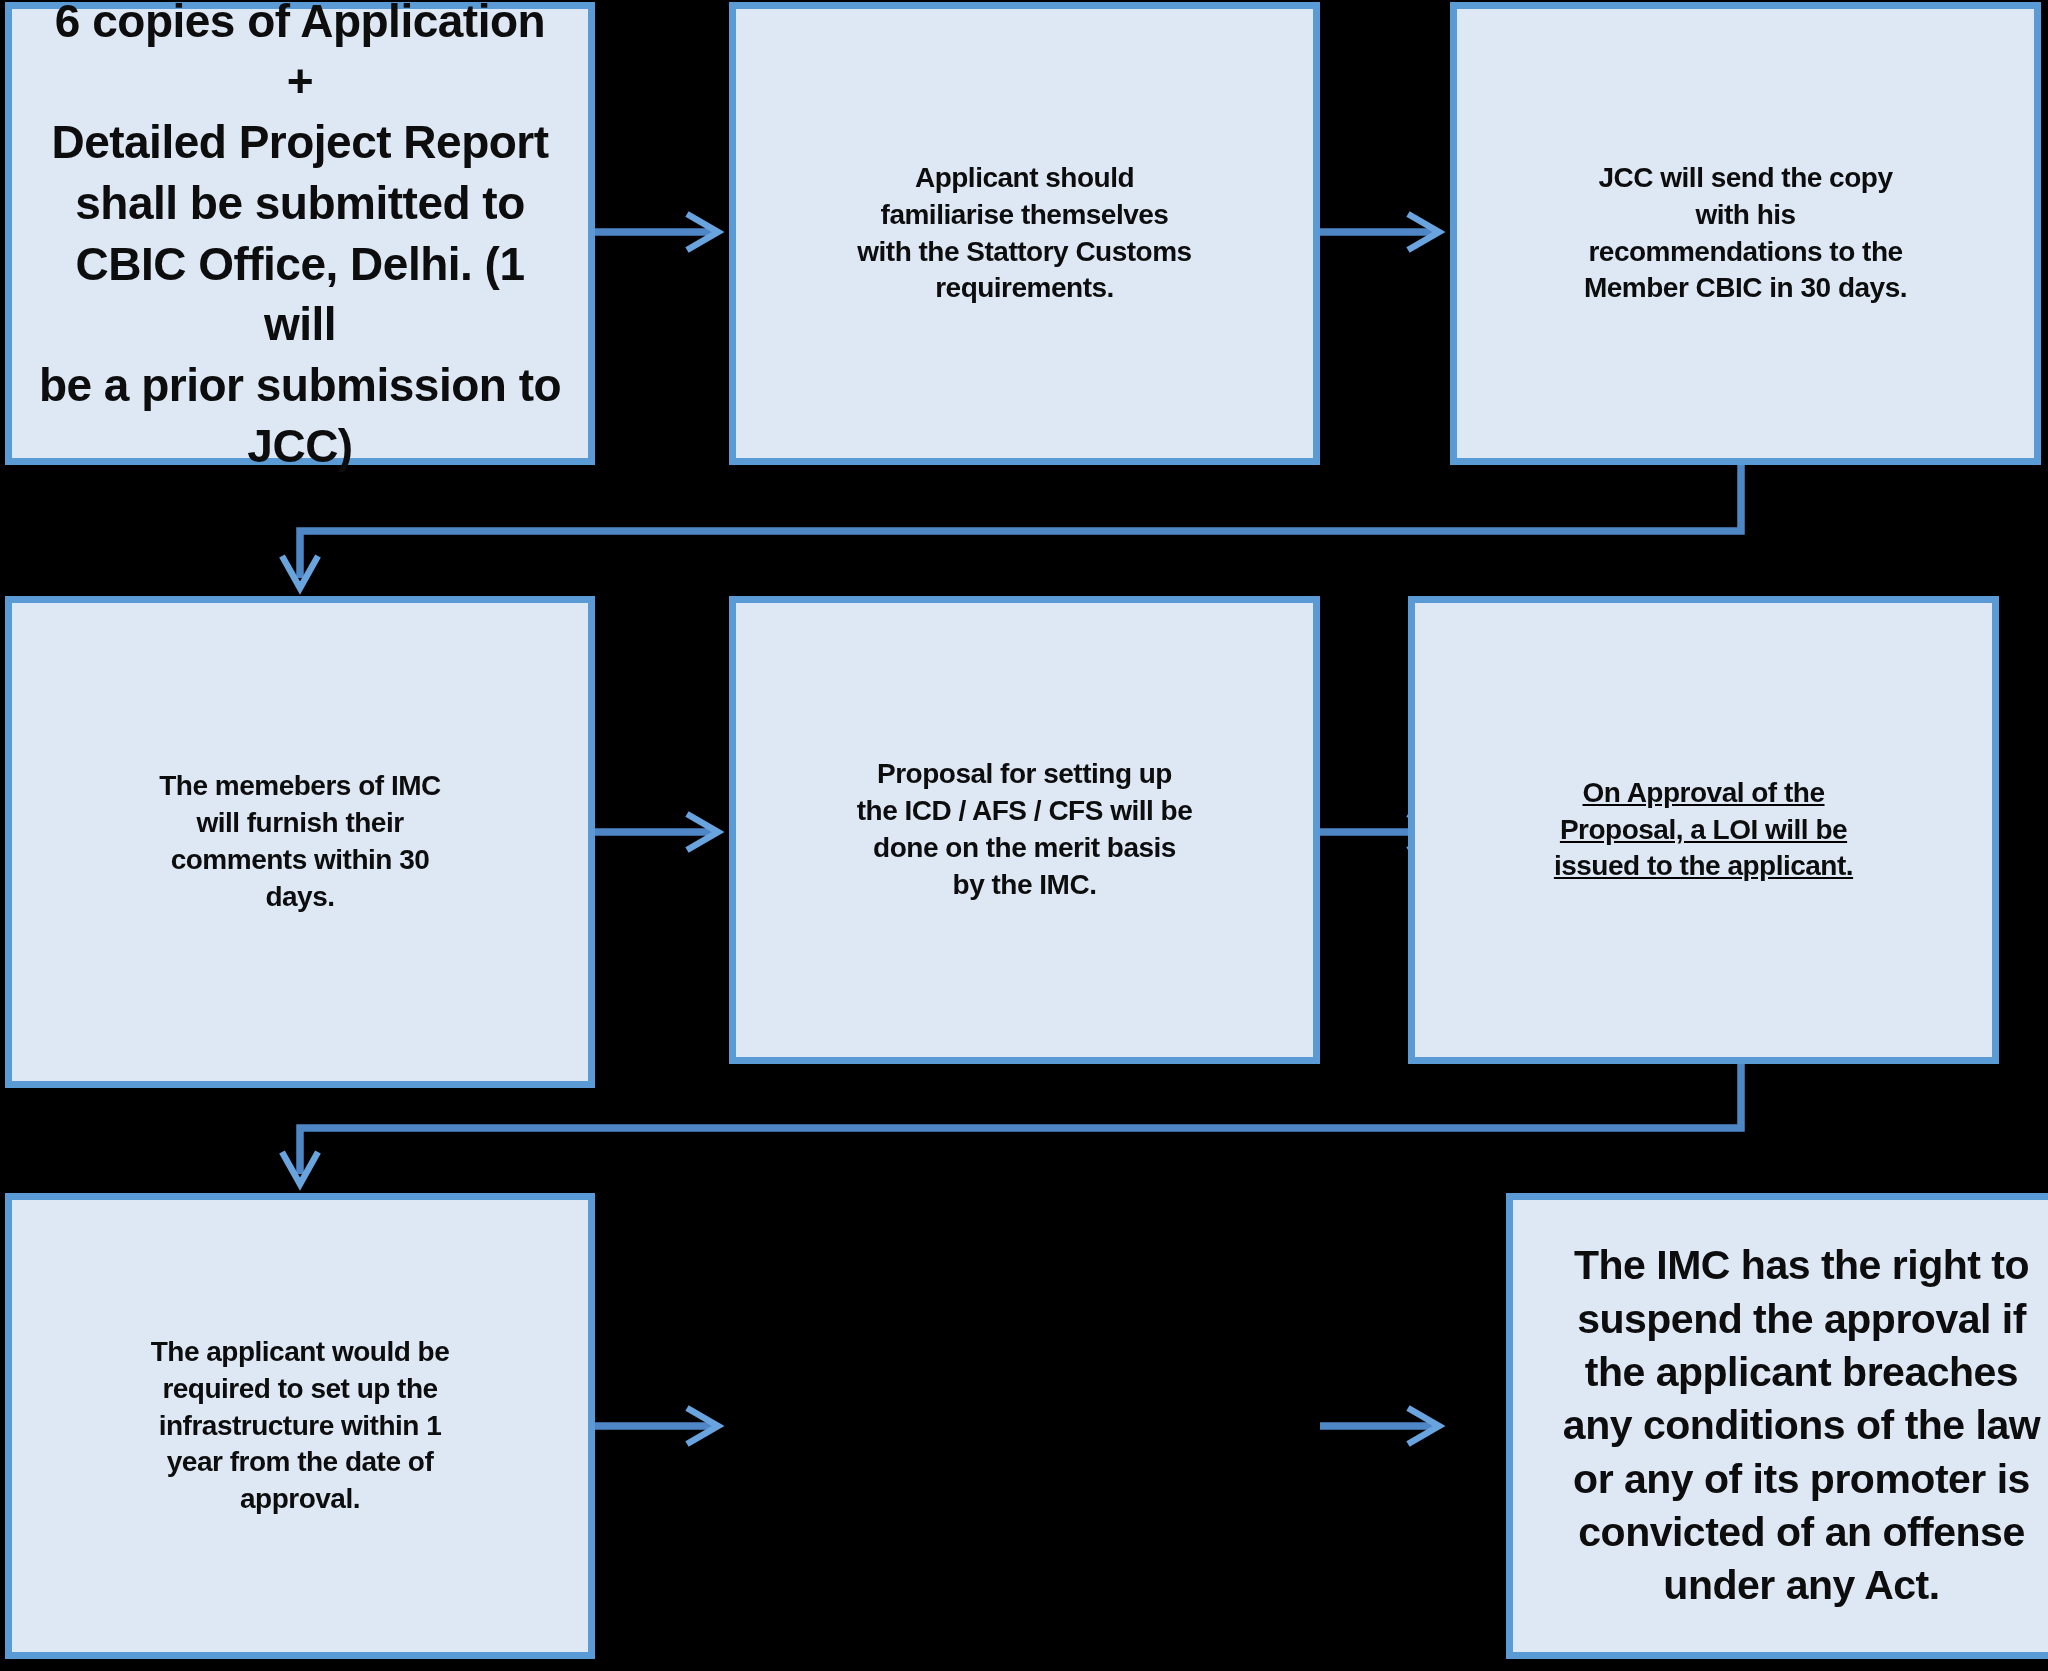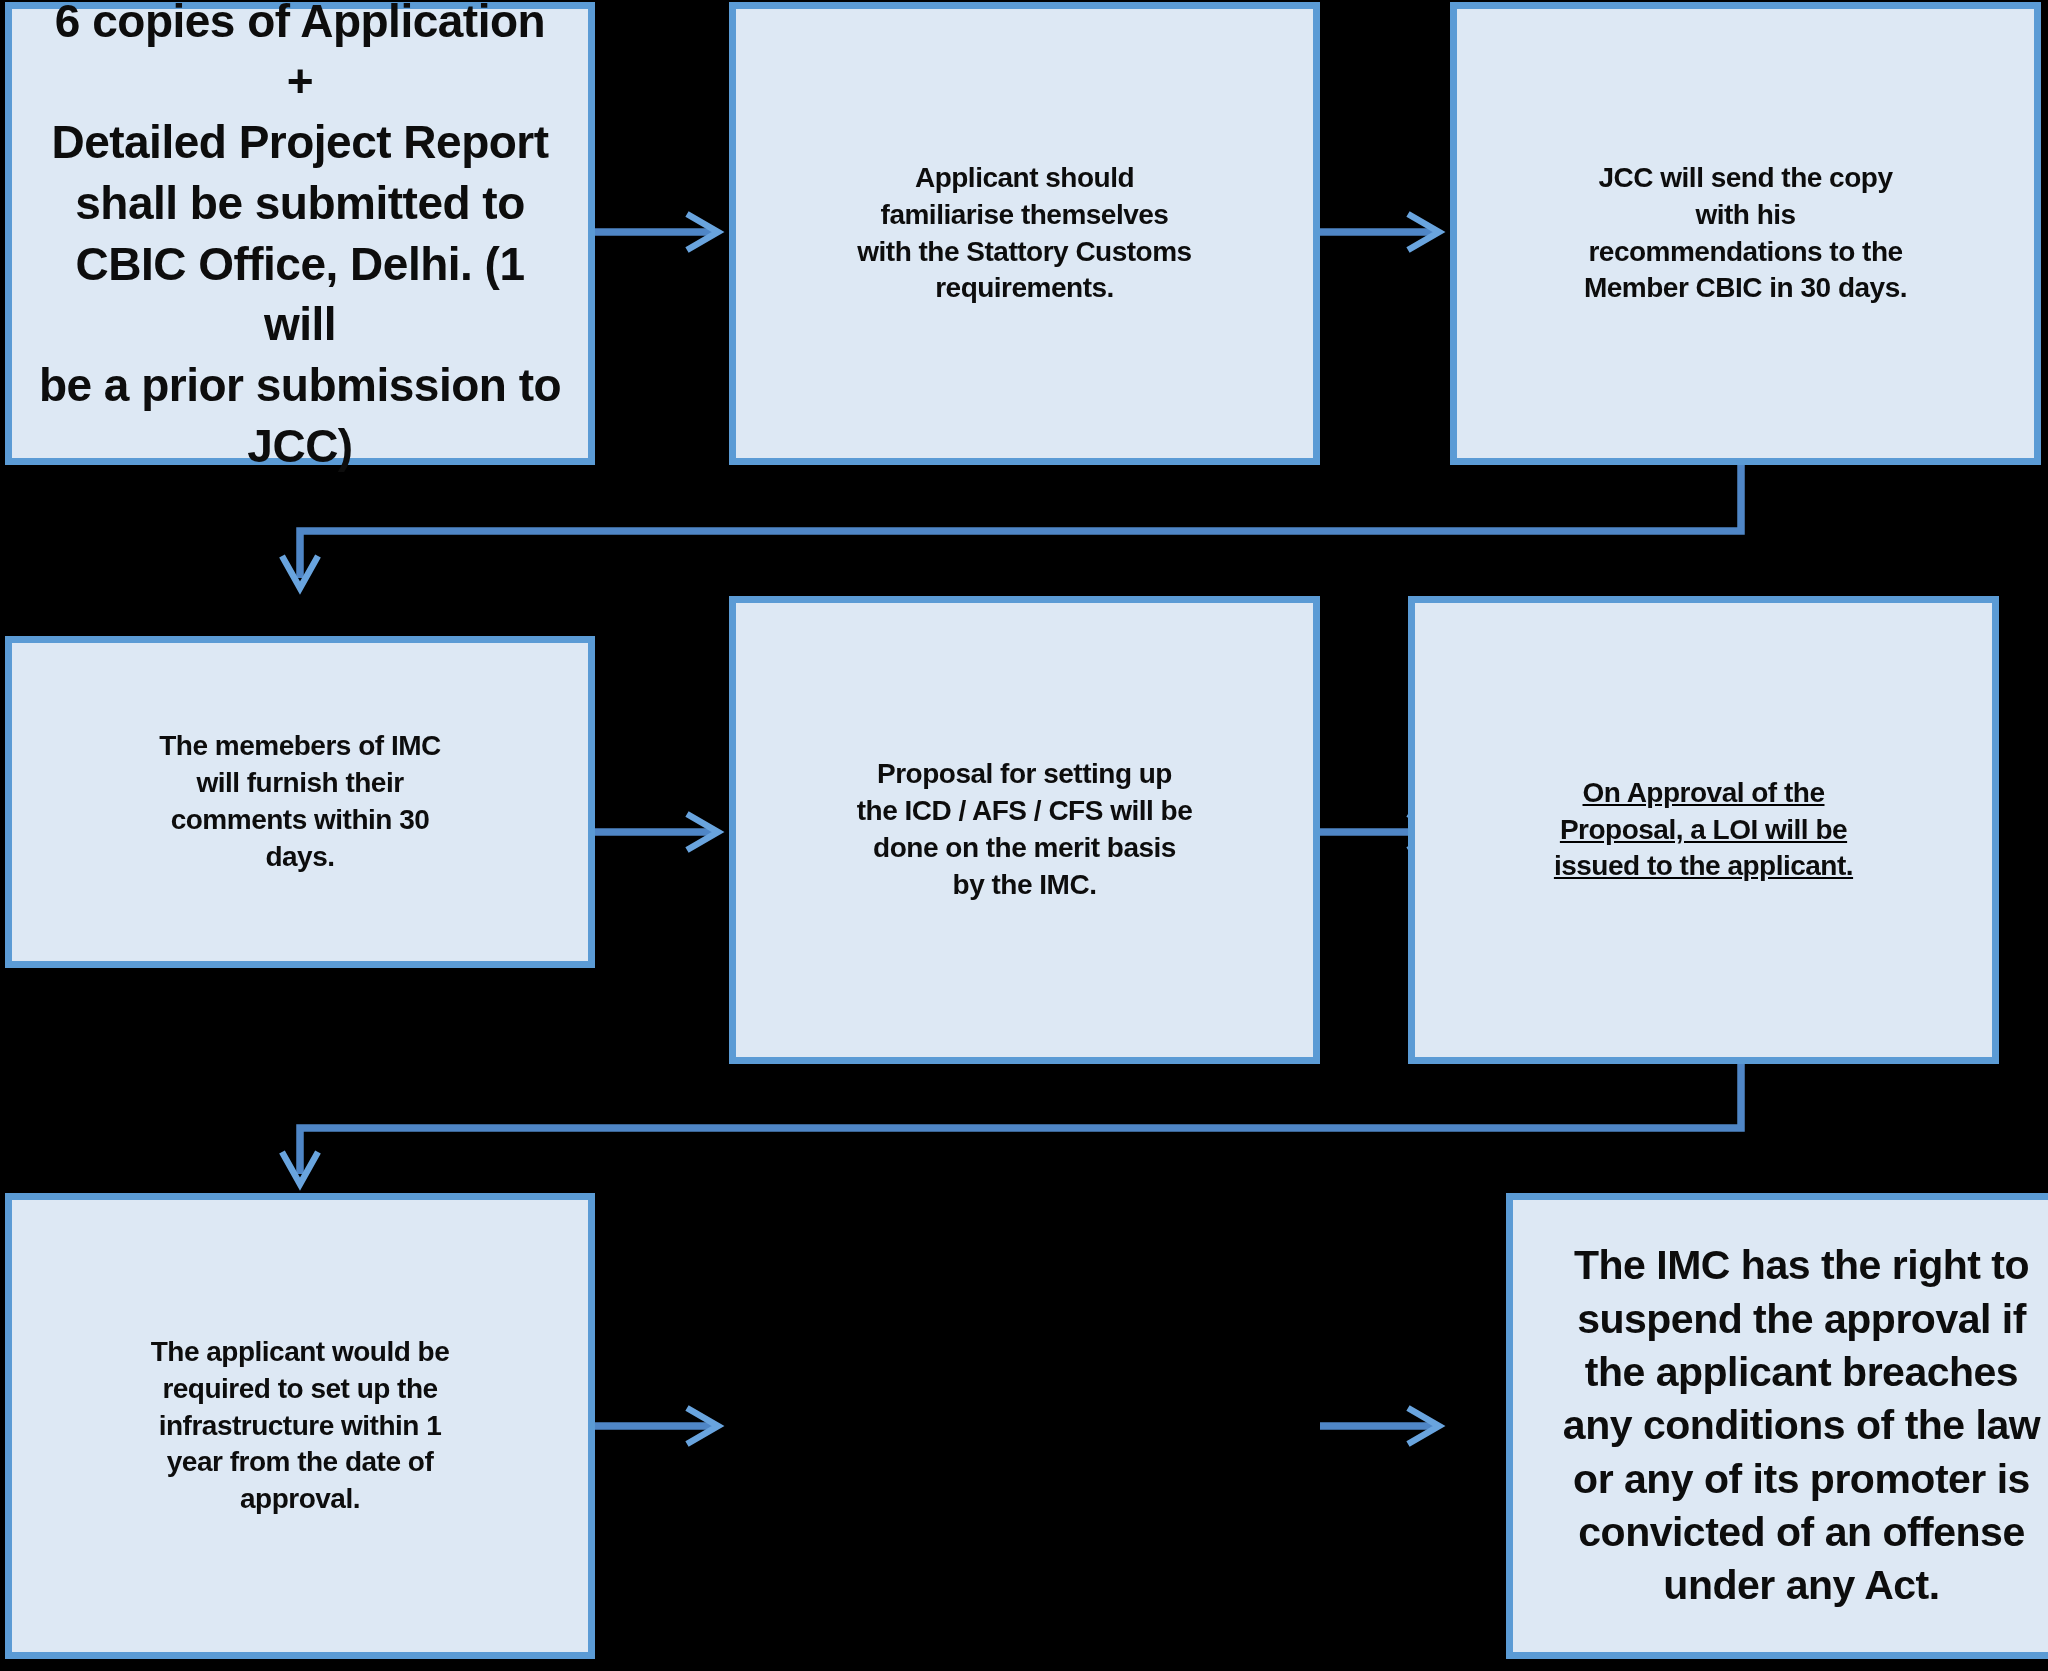--- a/index.html
+++ b/index.html
@@ -58,21 +58,21 @@
     line-height: 1.32;
     letter-spacing: -0.5px;
     white-space: pre-line;
   }
   .fs-lg .boxtext { font-size: 46px; }
   .fs-sm .boxtext { font-size: 41px; line-height: 1.3; }
 
   .b1 { left: 5px;    top: 2px;    width: 590px; height: 463px; }
   .b2 { left: 729px;  top: 2px;    width: 591px; height: 463px; }
   .b3 { left: 1450px; top: 2px;    width: 591px; height: 463px; }
-  .b4 { left: 5px;    top: 596px;  width: 590px; height: 332px; margin-top: 40px; }
+  .b4 { left: 5px;    top: 596px;  width: 590px; height: 492px; }
   .b5 { left: 729px;  top: 596px;  width: 591px; height: 468px; }
   .b6 { left: 1408px; top: 596px;  width: 591px; height: 468px; text-decoration: underline; }
   .b7 { left: 5px;    top: 1193px; width: 590px; height: 466px; justify-content: center; }
   .b8 { left: 729px;  top: 1193px; width: 591px; height: 466px; }
   .b9 { left: 1506px; top: 1193px; width: 591px; height: 466px; }
 </style>
 </head>
 <body>
 
 <div class="canvas">

